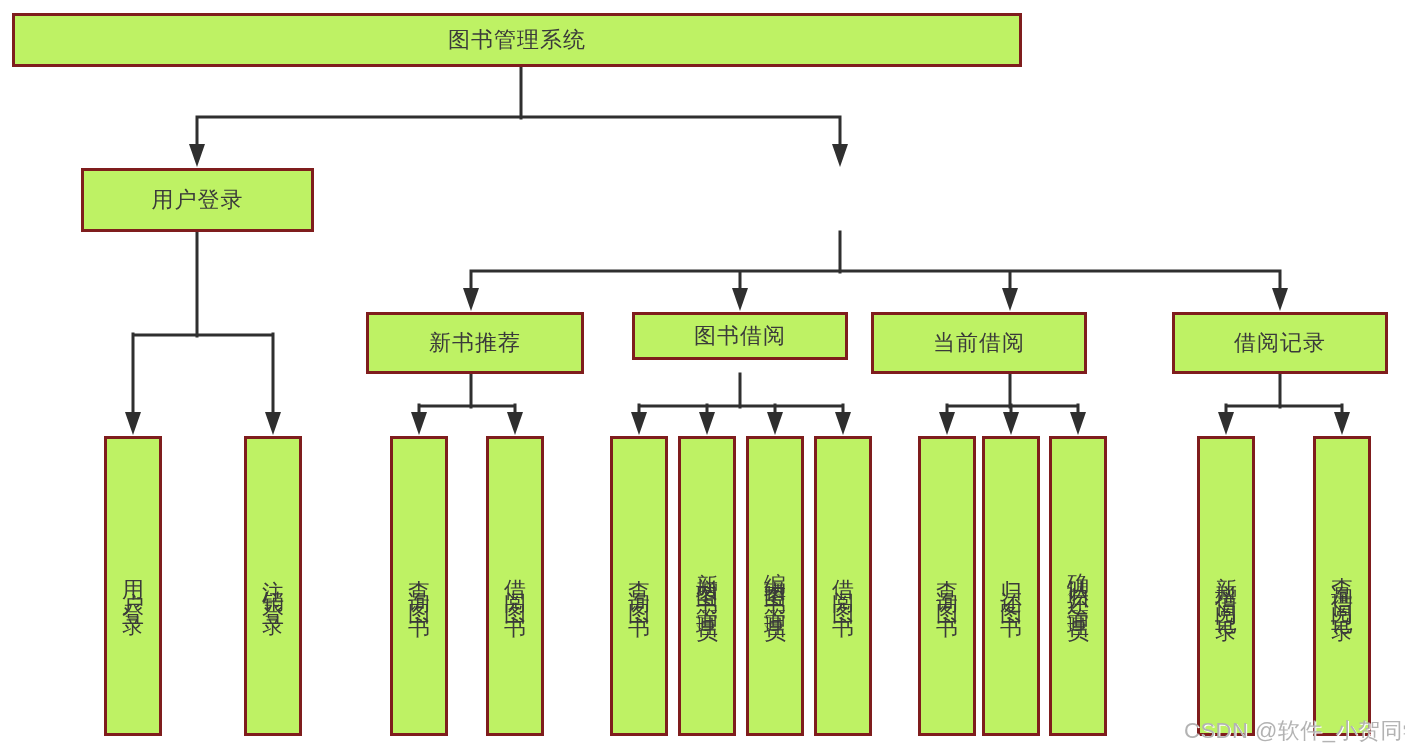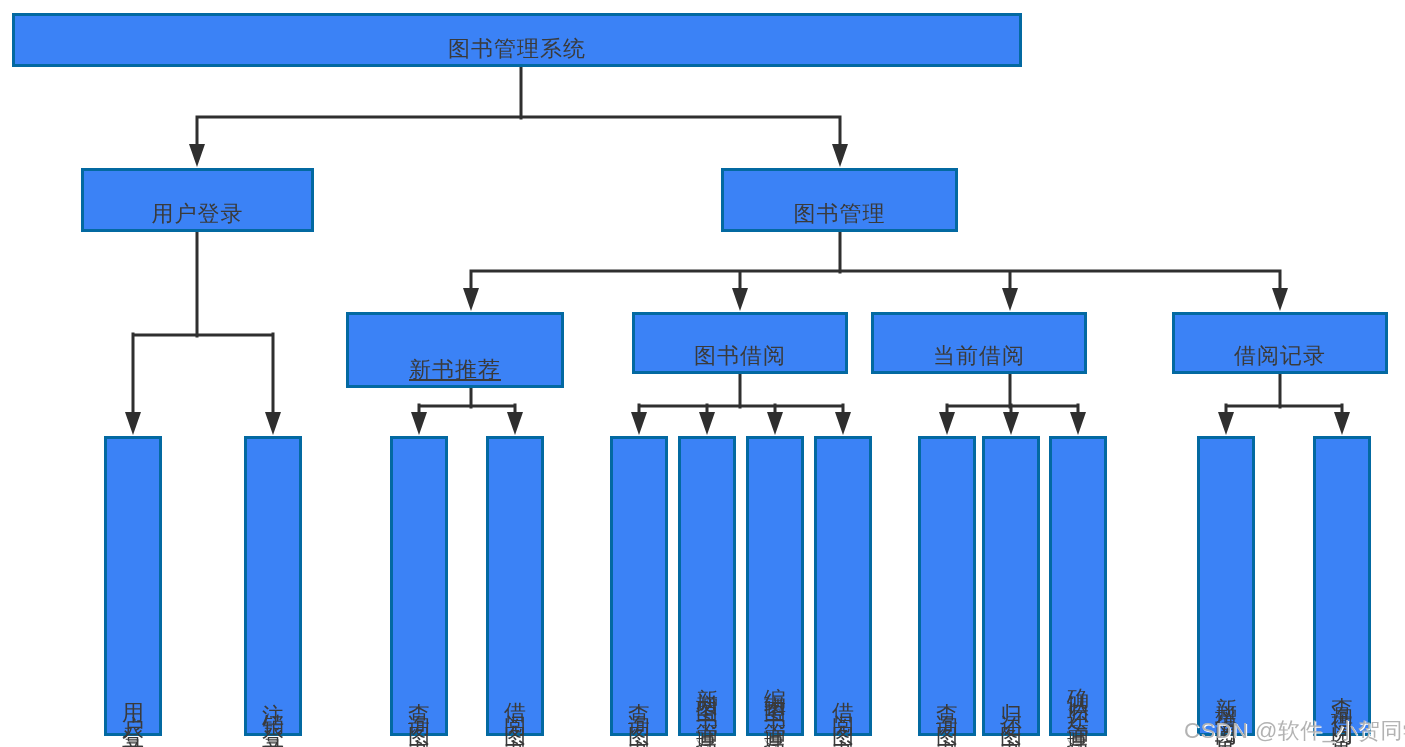--- a/index.html
+++ b/index.html
@@ -13,46 +13,46 @@
     overflow: hidden;
   }
   .connector-svg {
     position: absolute;
     left: 0; top: 0;
     width: 1405px; height: 747px;
     pointer-events: none;
   }
   .box {
     position: absolute;
-    border: 3px solid #0369a1;
-    background: #3b82f6;
+    border: 3px solid #7f1d1d;
+    background: #bef264;
     display: flex;
-    align-items: flex-end;
+    align-items: center;
     justify-content: center;
     color: #3a3a3a;
     font-size: 22px;
   }
   .hbox { letter-spacing: 1px; }
   .vbox span {
     writing-mode: vertical-lr;
     text-orientation: mixed;
     display: block;
     line-height: 1;
   }
   .ls12 span { letter-spacing: 12px; }
   .ls9  span { letter-spacing: 9px; }
   .ls7  span { letter-spacing: 7px; }
   
   .n-root   { left: 12px;   top: 13px;  width: 1010px; height: 54px; }
   
   .n-l2a    { left: 81px;   top: 168px; width: 233px;  height: 64px; }
   .n-l2b    { left: 721px;  top: 168px; width: 237px;  height: 64px; }
   
-  .n-l3a    { left: 346px;  top: 312px; width: 218px;  height: 76px; text-decoration: underline; }
-  .n-l3b    { left: 632px;  top: 312px; width: 216px;  height: 62px; }
+  .n-l3a    { left: 366px;  top: 312px; width: 218px;  height: 62px; }
+  .n-l3b    { left: 632px;  top: 312px; width: 216px;  height: 48px; }
   .n-l3c    { left: 871px;  top: 312px; width: 216px;  height: 62px; }
   .n-l3d    { left: 1172px; top: 312px; width: 216px;  height: 62px; }
   
   .leaf     { top: 436px; width: 58px; height: 300px; }
   .x104 { left: 104px; }  .x244 { left: 244px; }
   .x390 { left: 390px; }  .x486 { left: 486px; }
   .x610 { left: 610px; }  .x678 { left: 678px; }
   .x746 { left: 746px; }  .x814 { left: 814px; }
   .x918 { left: 918px; }  .x982 { left: 982px; }  .x1049 { left: 1049px; }
   .x1197 { left: 1197px; } .x1313 { left: 1313px; }
@@ -113,23 +113,20 @@
     </g>
   </svg>
 
   <div class="box hbox n-root">
     <span>图书管理系统</span>
   </div>
 
   <div class="box hbox n-l2a">
     <span>用户登录</span>
   </div>
-  <div class="box hbox n-l2b">
-    <span>图书管理</span>
-  </div>
 
   <div class="box hbox n-l3a">
     <span>新书推荐</span>
   </div>
   <div class="box hbox n-l3b">
     <span>图书借阅</span>
   </div>
   <div class="box hbox n-l3c">
     <span>当前借阅</span>
   </div>

